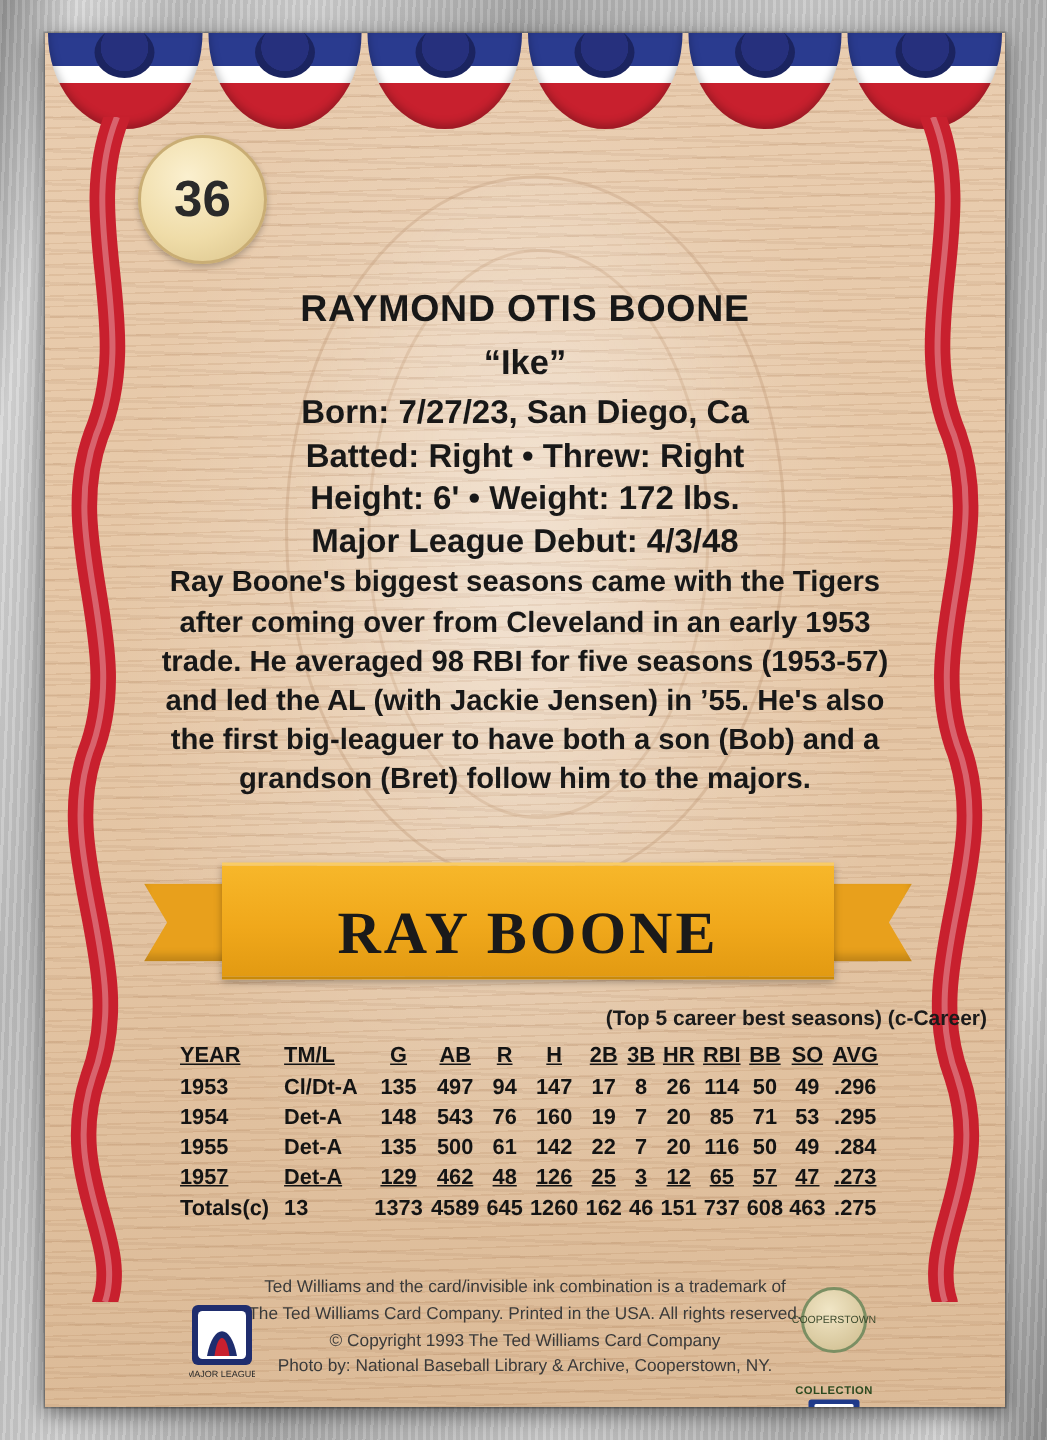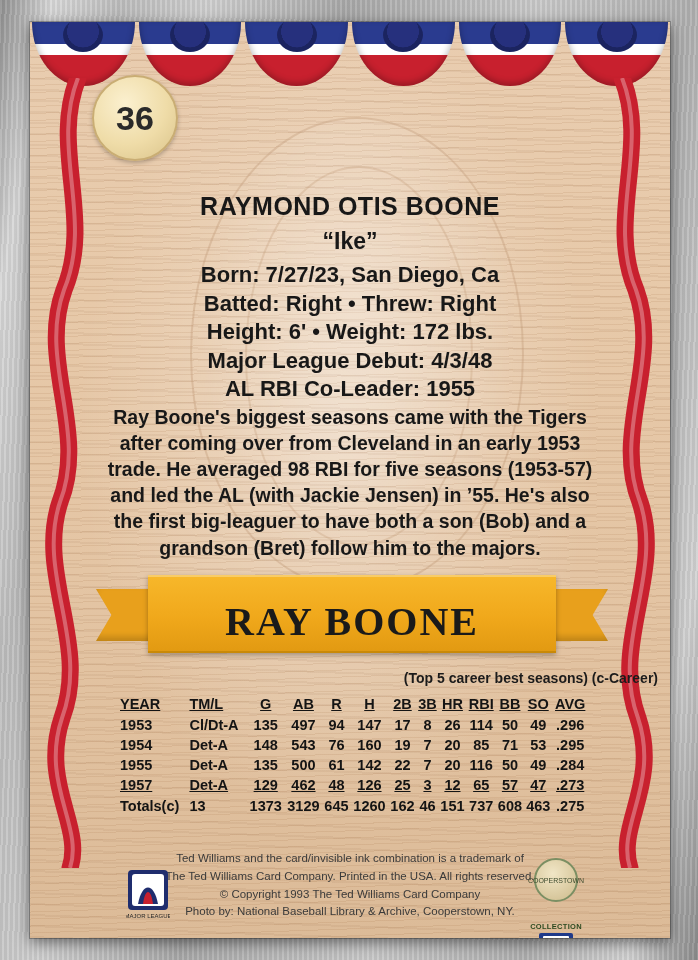--- a/index.html
+++ b/index.html
@@ -58,21 +58,21 @@
   }
 
   
   .ribbon{position:absolute;top:56px;width:56px;height:790px;}
   .ribbon.left{left:14px;}
   .ribbon.right{right:14px;}
   .ribbon svg{display:block;}
 
   
   .badge{
-    position:absolute;left:62px;top:53px;width:82px;height:82px;border-radius:50%;
+    position:absolute;left:62px;top:68px;width:82px;height:82px;border-radius:50%;
     background:radial-gradient(circle at 38% 32%,#fbf0cf 0%,#efdca8 55%,#d9c289 100%);
     border:2px solid #c9ad74;
     display:flex;align-items:center;justify-content:center;
     font-size:34px;font-weight:bold;color:#2a2a2a;font-family:"Liberation Sans",sans-serif;
     box-shadow:0 2px 4px rgba(0,0,0,.25);
   }
 
   
   .content{position:absolute;left:74px;top:170px;width:492px;text-align:center;color:#181818;}
   .fullname{font-size:25px;font-weight:bold;letter-spacing:.5px;}
@@ -179,21 +179,20 @@
     <div class="badge">36</div>
 
     <div class="content">
       <div class="fullname">RAYMOND OTIS BOONE</div>
       <div class="nick">“Ike”</div>
       <div class="vitals">
         <div>Born: 7/27/23, San Diego, Ca</div>
         <div>Batted: Right • Threw: Right</div>
         <div>Height: 6' • Weight: 172 lbs.</div>
         <div>Major League Debut: 4/3/48</div>
-        <div>AL RBI Co-Leader: 1955</div>
       </div>
       <div class="bio">Ray Boone's biggest seasons came with the Tigers after coming over from Cleveland in an early 1953 trade. He averaged 98 RBI for five seasons (1953-57) and led the AL (with Jackie Jensen) in ’55. He's also the first big-leaguer to have both a son (Bob) and a grandson (Bret) follow him to the majors.</div>
     </div>
 
     <div class="banner">
       <div class="tail l"></div>
       <div class="tail r"></div>
       <div class="mid">
         <span>RAY BOONE</span>
       </div>
@@ -277,21 +276,21 @@
           <td>12</td>
           <td>65</td>
           <td>57</td>
           <td>47</td>
           <td>.273</td>
         </tr>
         <tr class="tot">
           <td class="l">Totals(c)</td>
           <td class="l">13</td>
           <td>1373</td>
-          <td>3129</td>
+          <td>4589</td>
           <td>645</td>
           <td>1260</td>
           <td>162</td>
           <td>46</td>
           <td>151</td>
           <td>737</td>
           <td>608</td>
           <td>463</td>
           <td>.275</td>
         </tr>

